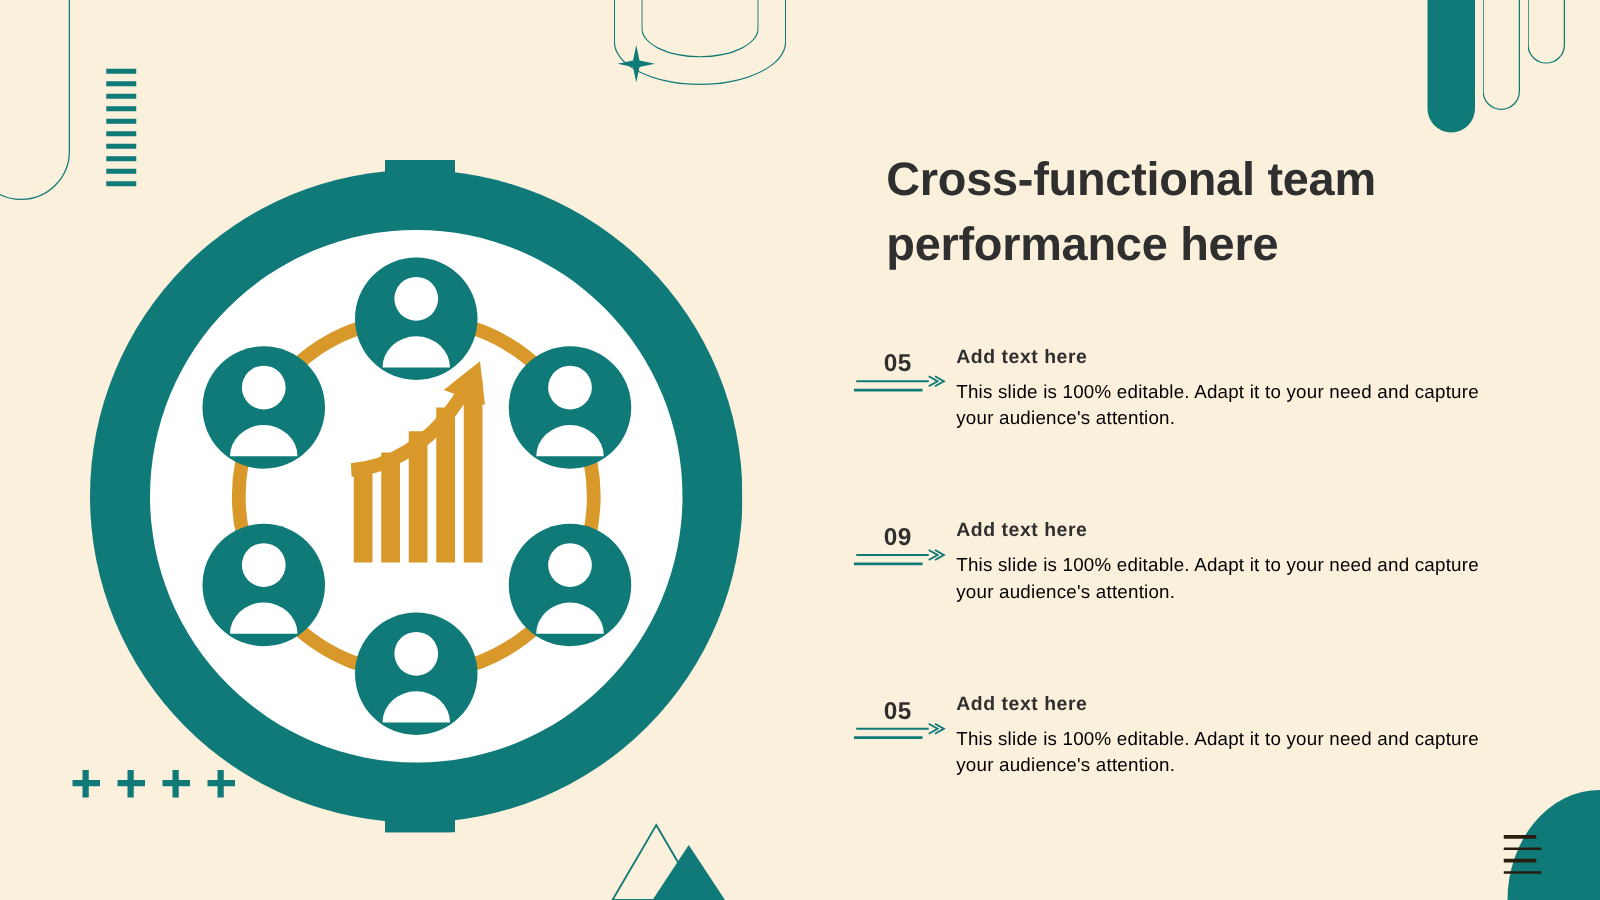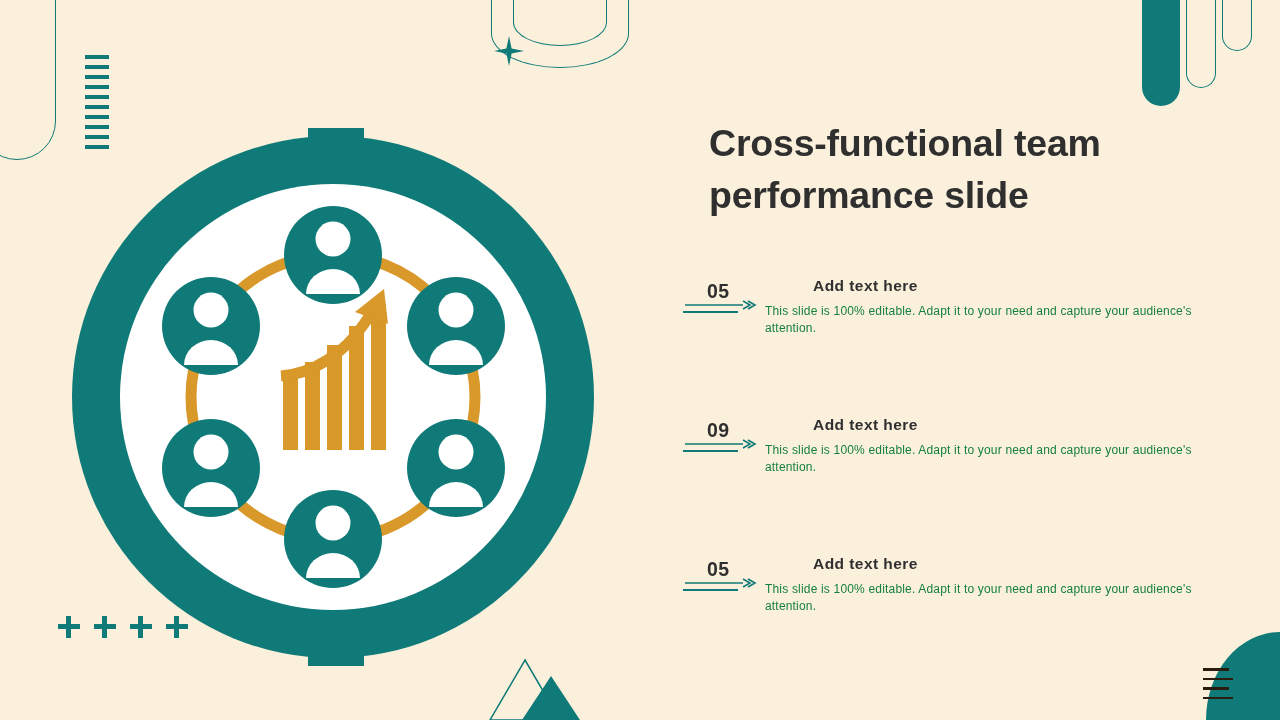--- a/index.html
+++ b/index.html
@@ -142,27 +142,26 @@
   }
 
   .item-body { position: absolute; left: 82px; top: 5px; width: 450px; }
 
   .item-head {
     font-size: 15.5px;
     font-weight: bold;
     color: #2f2f2f;
     letter-spacing: 0.45px;
     margin-bottom: 8px;
-    margin-left: 48px;
   }
 
   .item-text {
-    font-size: 12px;
+    font-size: 15px;
     line-height: 1.42;
-    color: #15803d;
+    color: #000000;
     letter-spacing: 0.18px;
   }
 </style>
 </head>
 <body>
 
 <div class="deco pill-tl"></div>
 
 <div class="deco stripes-tl">
   <i></i>
@@ -276,21 +275,21 @@
     <path d="M112 379 a27 25 0 0 1 54 0 Z" fill="#ffffff"></path>
   </g>
 
   <g>
     <circle cx="139" cy="198" r="49" fill="#0f7a77"></circle>
     <circle cx="139" cy="182" r="17.5" fill="#ffffff"></circle>
     <path d="M112 237 a27 25 0 0 1 54 0 Z" fill="#ffffff"></path>
   </g>
 </svg>
 
-<div class="title">Cross-functional team performance slide</div>
+<div class="title">Cross-functional team performance here</div>
 
 <div class="items">
 
   <div class="item">
     <div class="item-num">05</div>
     <svg class="item-arrow" viewBox="0 0 74 18">
       <line x1="2" y1="5" x2="60" y2="5" stroke="#0f7a77" stroke-width="1.6"></line>
       <path d="M60 1 L67 5 L60 9" fill="none" stroke="#0f7a77" stroke-width="1.6"></path>
       <path d="M65 1 L72 5 L65 9" fill="none" stroke="#0f7a77" stroke-width="1.6"></path>
       <line x1="0" y1="12" x2="55" y2="12" stroke="#0f7a77" stroke-width="2.2"></line>

